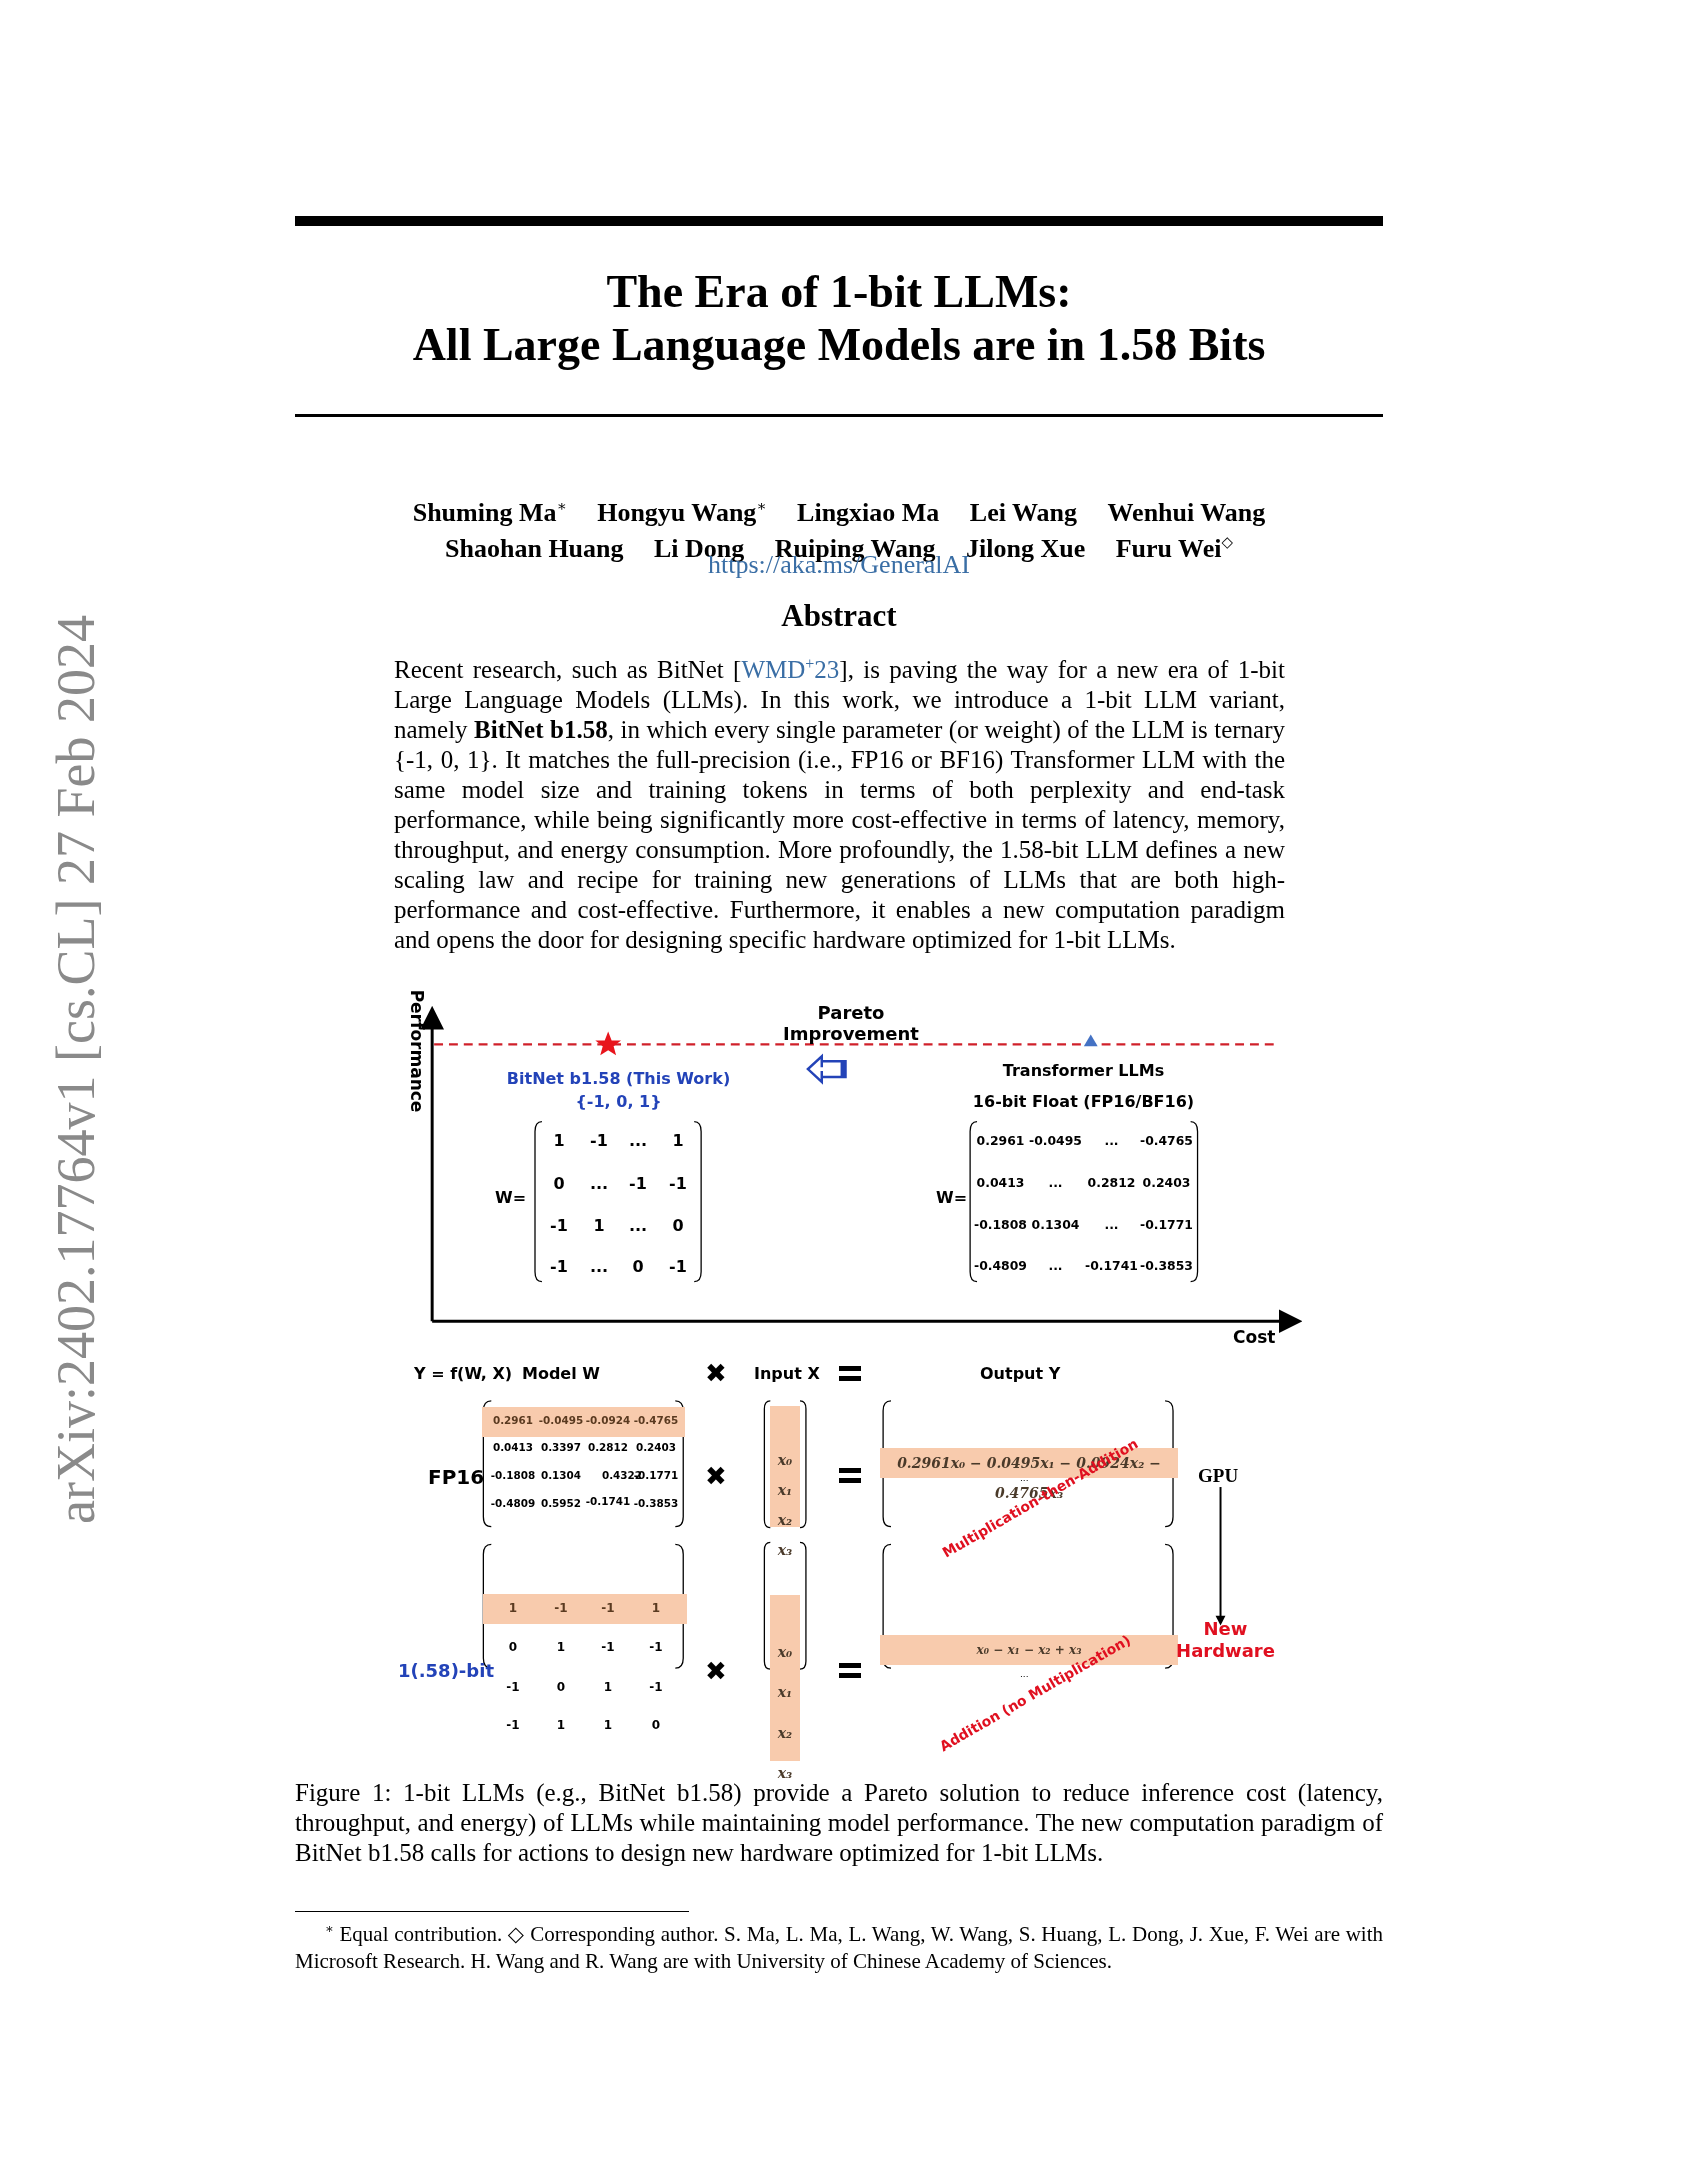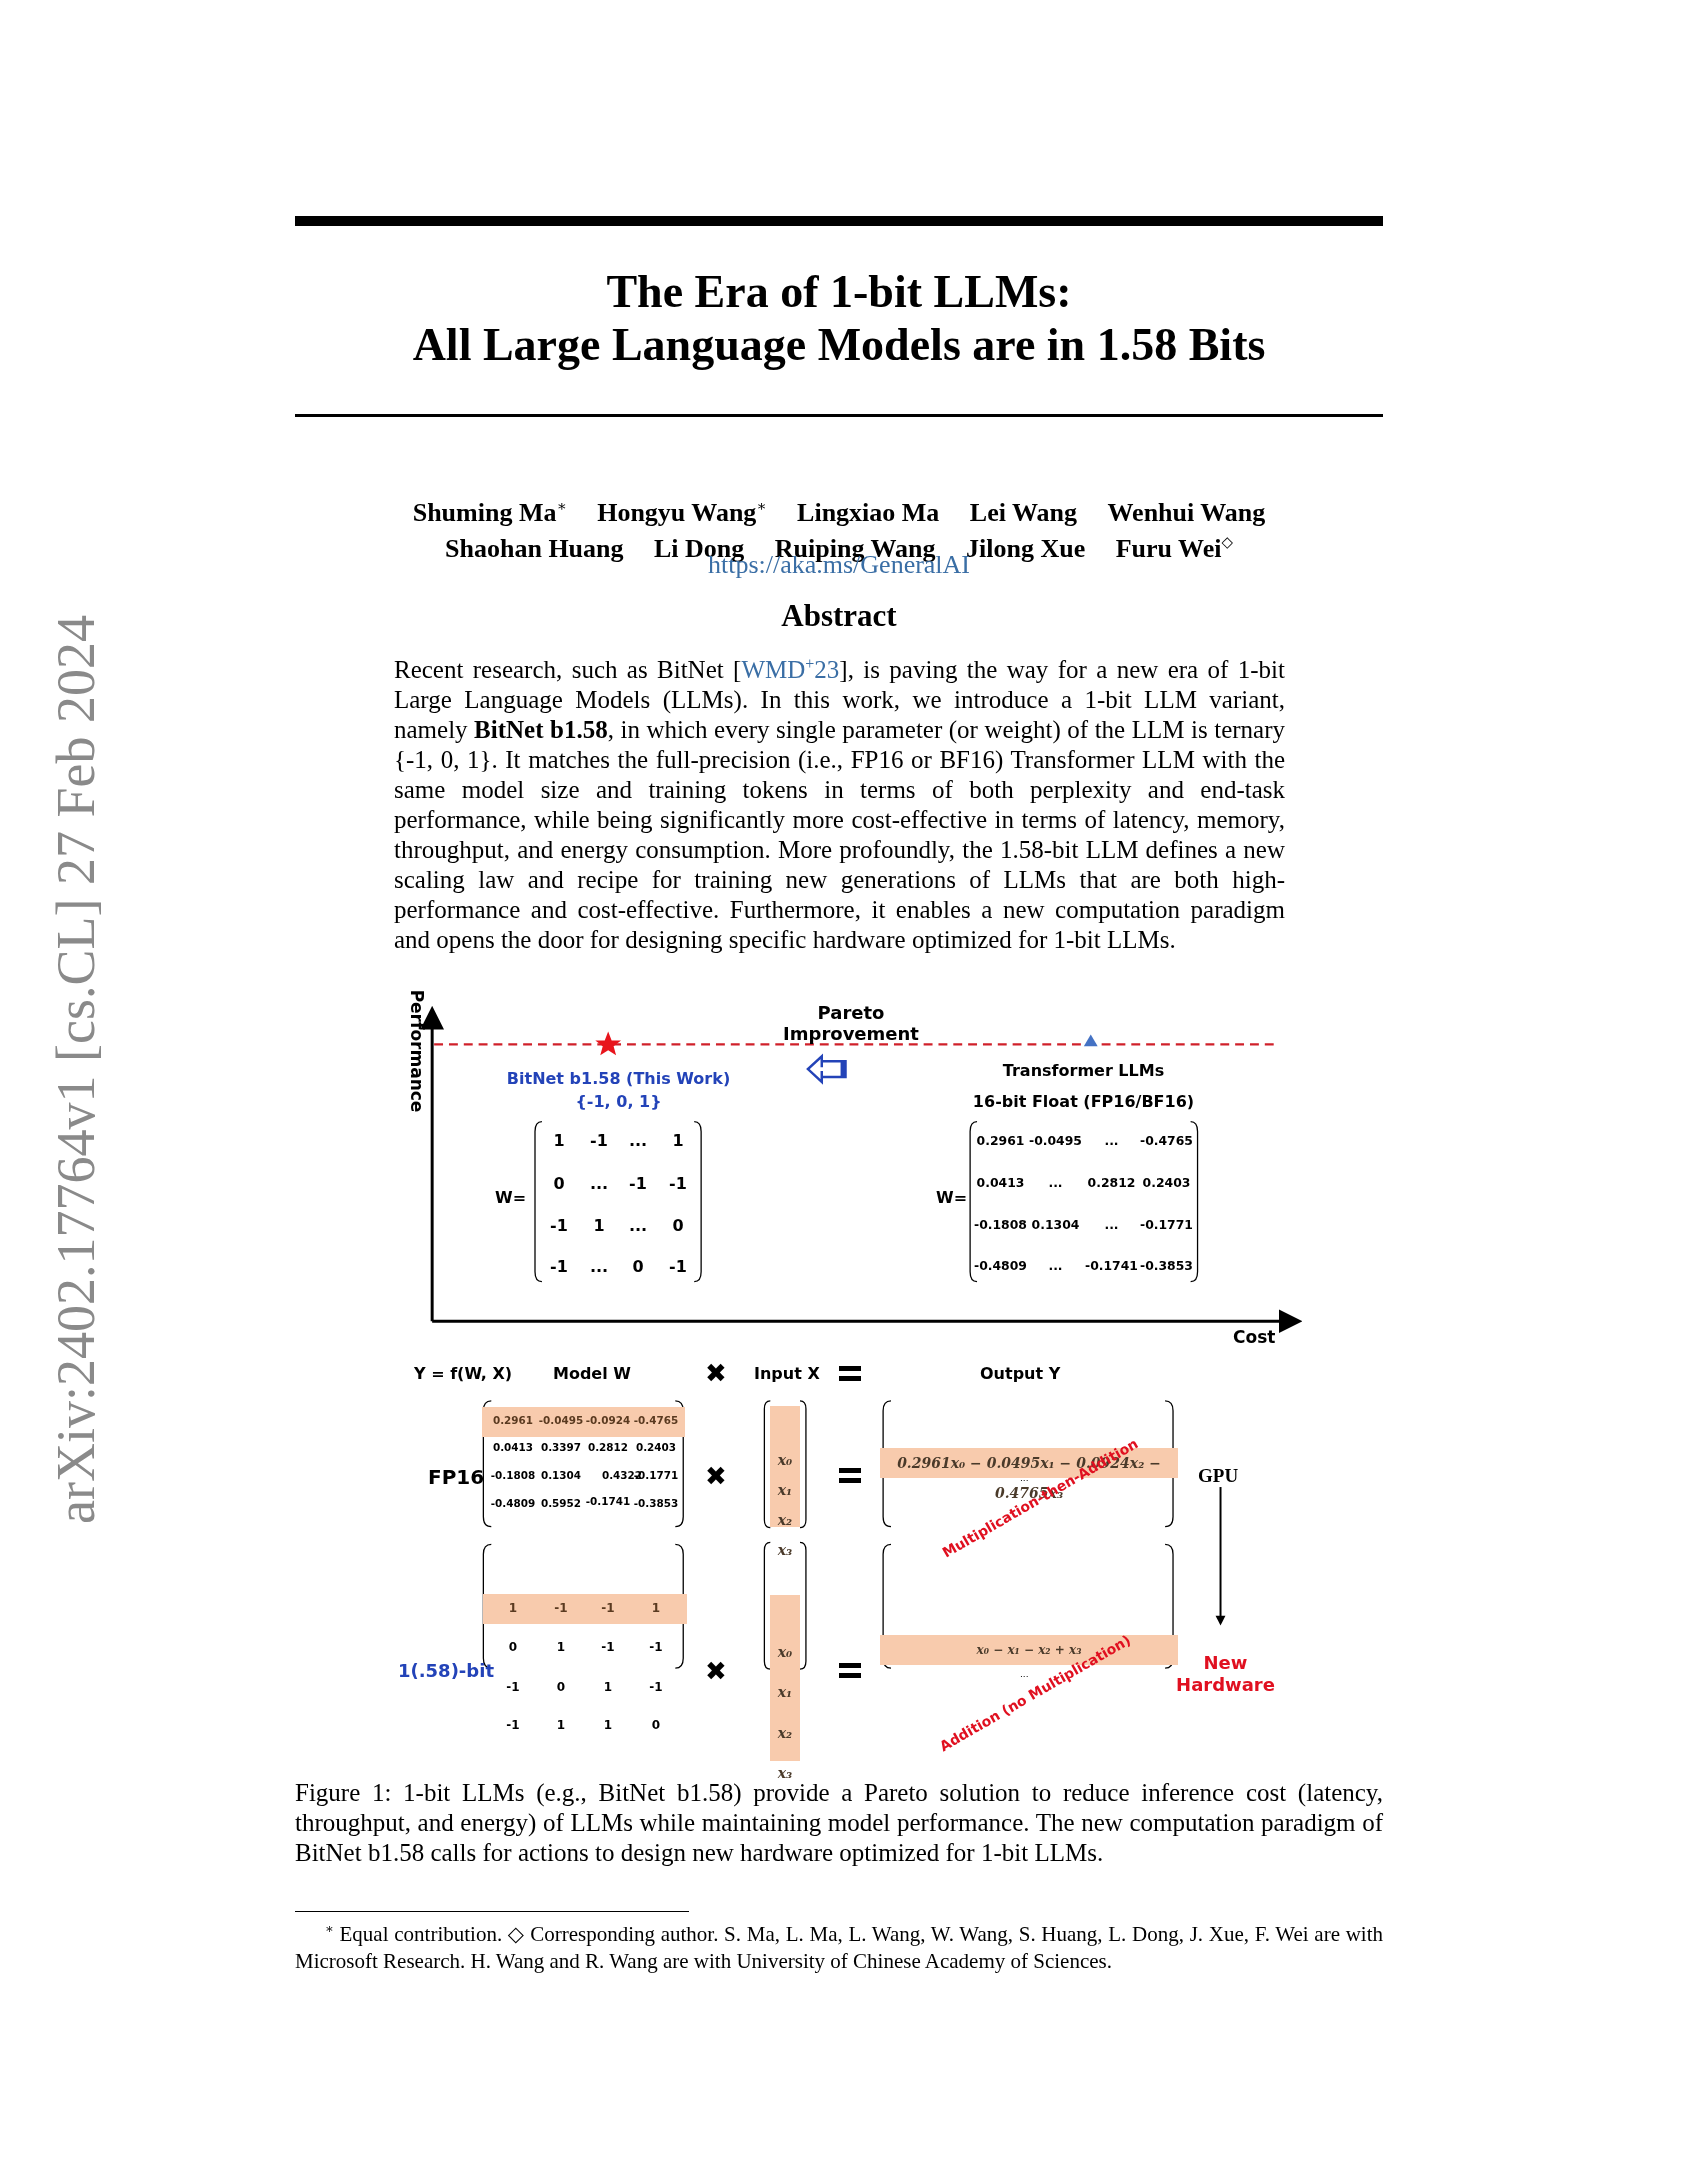--- a/index.html
+++ b/index.html
@@ -134,21 +134,21 @@
     <span class="mat-cell" style="left:55px;top:86px;width:55px">0.1304</span>
     <span class="mat-cell" style="left:111px;top:86px;width:55px">...</span>
     <span class="mat-cell" style="left:166px;top:86px;width:55px">-0.1771</span>
     <span class="mat-cell" style="left:0;top:127px;width:55px">-0.4809</span>
     <span class="mat-cell" style="left:55px;top:127px;width:55px">...</span>
     <span class="mat-cell" style="left:111px;top:127px;width:55px">-0.1741</span>
     <span class="mat-cell" style="left:166px;top:127px;width:55px">-0.3853</span>
   </div>
 
   <div class="abs" style="left:28px; top:374px; font-size:16px;">Y = f(W, X)</div>
-  <div class="abs" style="left:167px; top:374px; font-size:16px;">Model W</div>
+  <div class="abs" style="left:136px; top:374px; font-size:16px;">Model W</div>
   <div class="abs" style="left:319px; top:368px; font-size:26px;">✖</div>
   <div class="abs" style="left:368px; top:374px; font-size:16px;">Input X</div>
   <div class="abs" style="left:453px; top:376px; width:22px; height:16px;">
     <div style="height:5px;background:#000;margin-bottom:5px;"></div>
       <div style="height:5px;background:#000;"></div>
   </div>
   <div class="abs" style="left:594px; top:374px; font-size:16px;">Output Y</div>
 
   <svg class="abs" style="left:0; top:406px;" width="921" height="376" viewBox="0 0 930 380">
 
@@ -237,21 +237,21 @@
     <div class="math" style="position:absolute;top:89px;width:30px;text-align:center;font-size:14px;">x₂</div>
     <div class="math" style="position:absolute;top:129px;width:30px;text-align:center;font-size:14px;">x₃</div>
   </div>
   <div class="abs" style="left:453px; top:673px; width:22px; height:16px;">
     <div style="height:5px;background:#000;margin-bottom:5px;"></div>
       <div style="height:5px;background:#000;"></div>
   </div>
   <div class="abs hl math" style="left:494px; top:604px; width:298px; height:30px; line-height:30px; text-align:center; font-size:12px;">x₀ − x₁ − x₂ + x₃</div>
   <div class="abs" style="left:634px; top:679px; font-size:9px; font-weight:normal;">...</div>
   <div class="abs" style="left:530px; top:695px; width:238px; font-size:14px; color:#e01020; transform:rotate(-30deg); text-align:center;">Addition (no Multiplication)</div>
-  <div class="abs" style="left:790px; top:662px; width:99px; font-size:18px; color:#e01020; text-align:center; line-height:22px;">
+  <div class="abs" style="left:790px; top:628px; width:99px; font-size:18px; color:#e01020; text-align:center; line-height:22px;">
     <div>New</div>
     <div>Hardware</div>
   </div>
 </div>
 
 <div class="abs caption">Figure 1: 1-bit LLMs (e.g., BitNet b1.58) provide a Pareto solution to reduce inference cost (latency, throughput, and energy) of LLMs while maintaining model performance. The new computation paradigm of BitNet b1.58 calls for actions to design new hardware optimized for 1-bit LLMs.</div>
 
 <div class="abs fn-rule"></div>
 <div class="abs footnote"><span class="ind"></span><sup>∗</sup><span> Equal contribution. ◇ Corresponding author. S. Ma, L. Ma, L. Wang, W. Wang, S. Huang, L. Dong, J. Xue, F. Wei are with Microsoft Research. H. Wang and R. Wang are with University of Chinese Academy of Sciences.</span></div>
 

